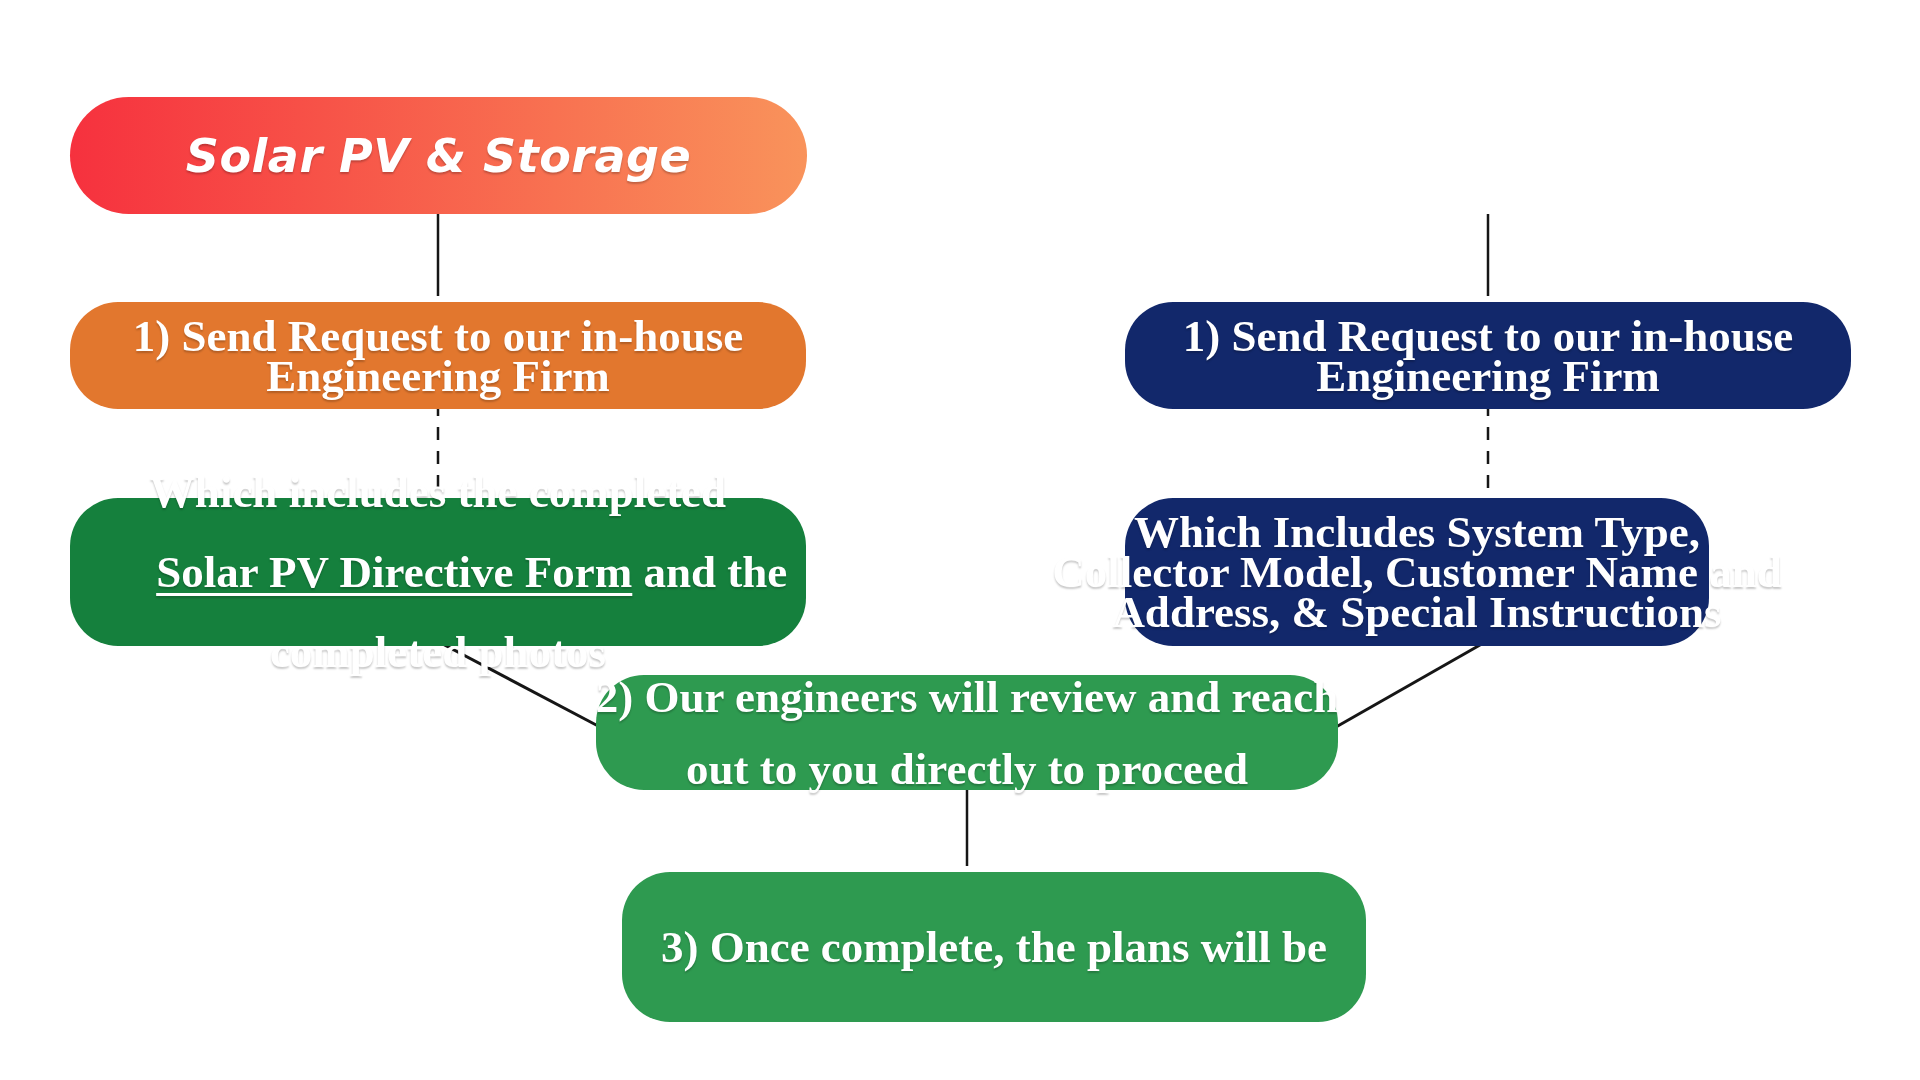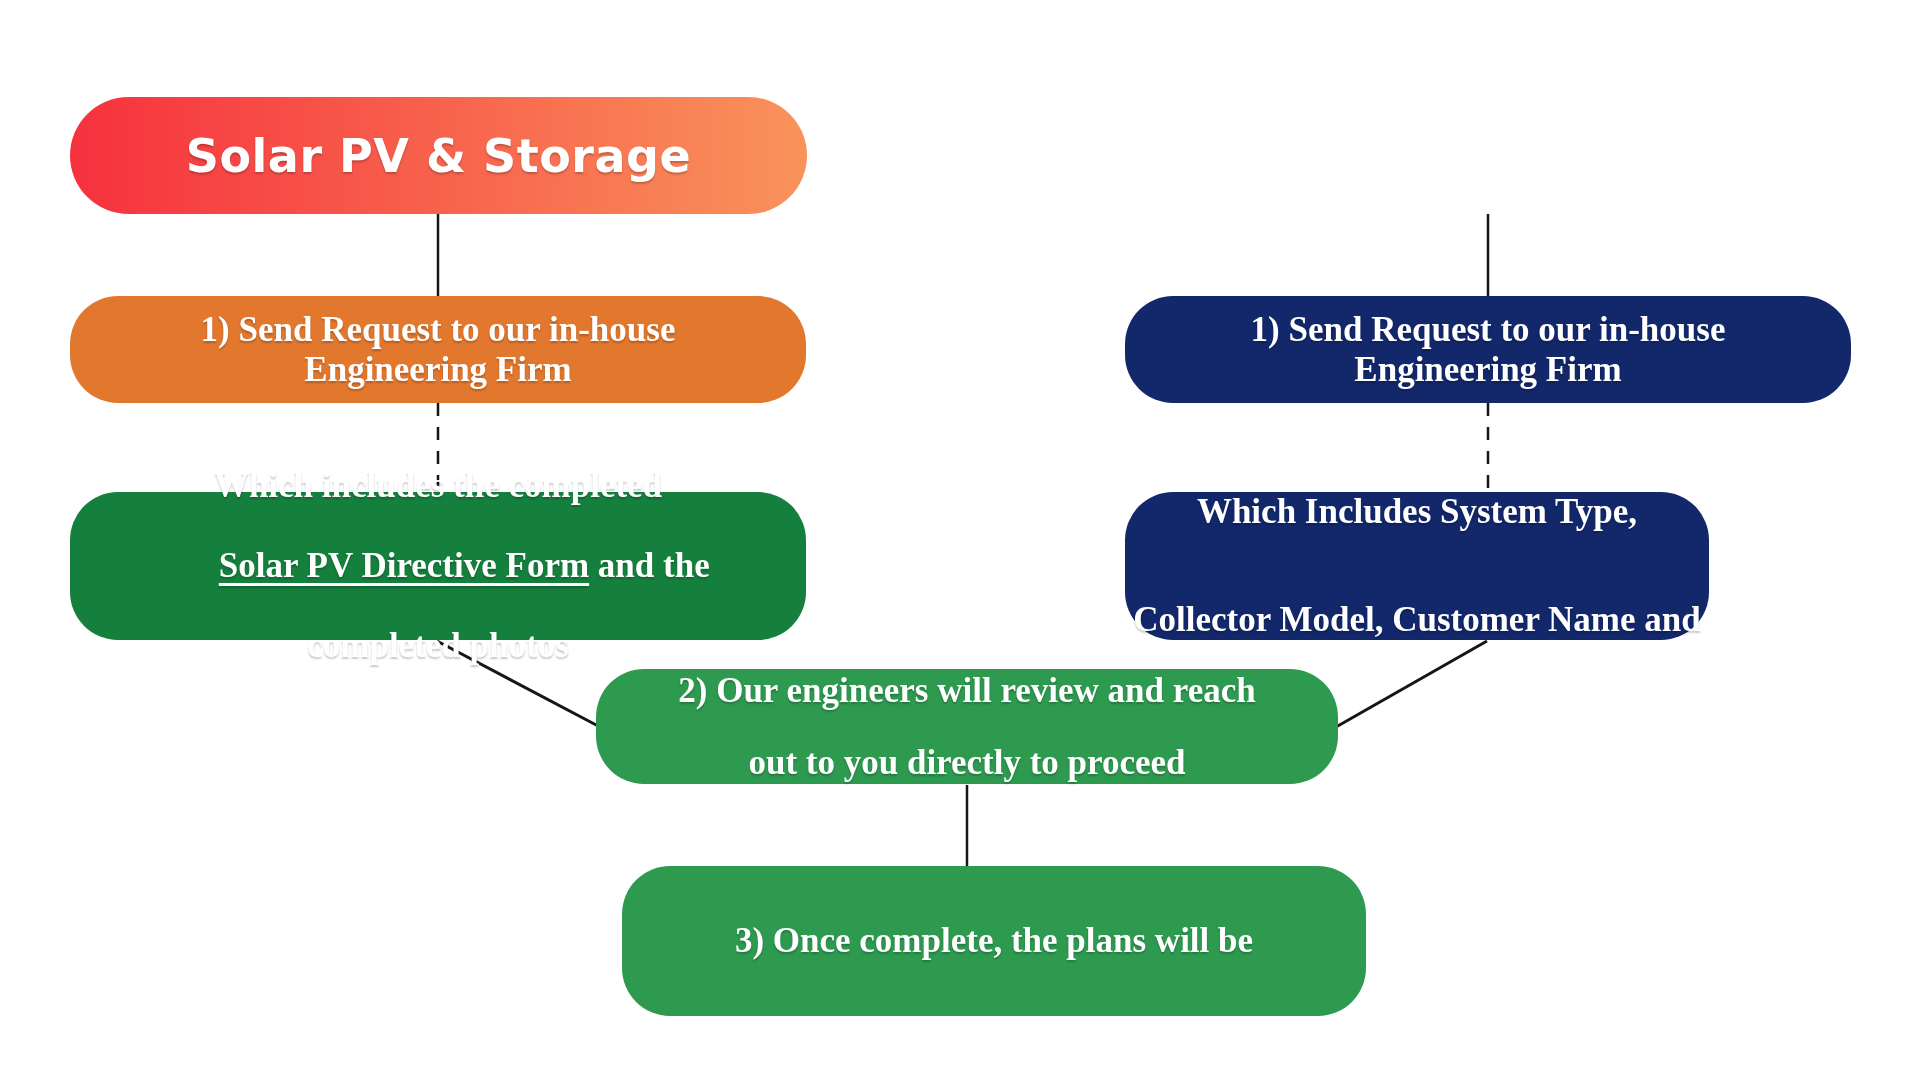--- a/index.html
+++ b/index.html
@@ -19,35 +19,35 @@
     text-shadow:0 2px 2px rgba(0,0,0,0.22);
     box-sizing:border-box;
   }
   .title-node{
     height:117px;border-radius:60px;
     font-family:"DejaVu Sans", sans-serif;
     font-weight:bold;font-size:46px;letter-spacing:0.5px;
   }
   .step-node{
     border-radius:48px;
-    font-weight:bold;font-size:35px;line-height:40px;
+    font-weight:bold;font-size:45px;line-height:40px;margin-top:6px;
   }
   .ln{white-space:pre;}
   .u{
     text-decoration:underline;
     text-decoration-thickness:3px;
     text-underline-offset:6px;
   }
   
-  .pos-title-left{left:70px;top:97px;width:737px;}
+  .pos-title-left{left:70px;top:97px;width:737px;font-style:italic;}
   .pos-title-right{left:1119px;top:97px;width:738px;}
   .pos-l1{left:70px;top:296px;width:736px;height:107px;}
   .pos-l2{left:70px;top:492px;width:736px;height:148px;}
   .pos-r1{left:1125px;top:296px;width:726px;height:107px;}
-  .pos-r2{left:1125px;top:492px;width:584px;height:148px;justify-content:space-between;}
+  .pos-r2{left:1125px;top:492px;width:584px;height:148px;}
   .pos-g2{left:596px;top:669px;width:742px;height:115px;}
   .pos-g3{left:622px;top:866px;width:744px;height:150px;}
 </style>
 </head>
 <body>
 
 <div class="canvas" style="background: rgb(255, 255, 255);">
 
   <svg class="connectors" viewBox="0 0 1920 1080">
     <line x1="438" y1="214" x2="438" y2="296" stroke-width="2.5" stroke="#161616"></line>
@@ -78,20 +78,21 @@
 
 
   <div class="node step-node pos-r1" style="background: rgb(18, 40, 107);">
     <div class="ln">1) Send Request to our in-house</div>
     <div class="ln">Engineering Firm</div>
   </div>
 
   <div class="node step-node pos-r2" style="background: rgb(18, 40, 107);">
     <div class="ln">Which Includes System Type,</div>
     <div class="ln">Collector Model, Customer Name and</div>
+    <div class="ln">Address, &amp; Special Instructions</div>
   </div>
 
   <div class="node step-node pos-g2" style="background: rgb(46, 154, 80); gap: 32px;">
     <div class="ln">2) Our engineers will review and reach</div>
     <div class="ln">out to you directly to proceed</div>
   </div>
 
   <div class="node step-node pos-g3" style="background: rgb(46, 154, 80);">
     <div class="ln">3) Once complete, the plans will be</div>
   </div>

